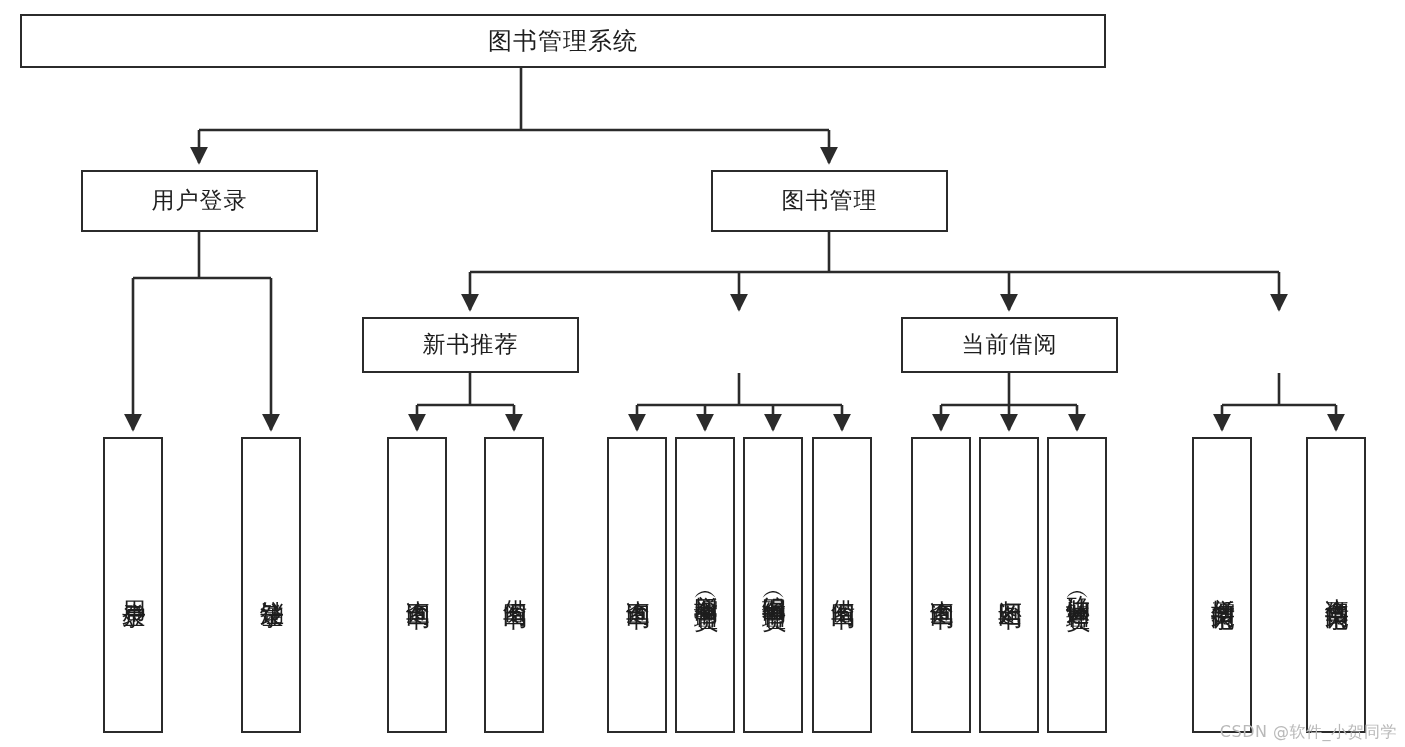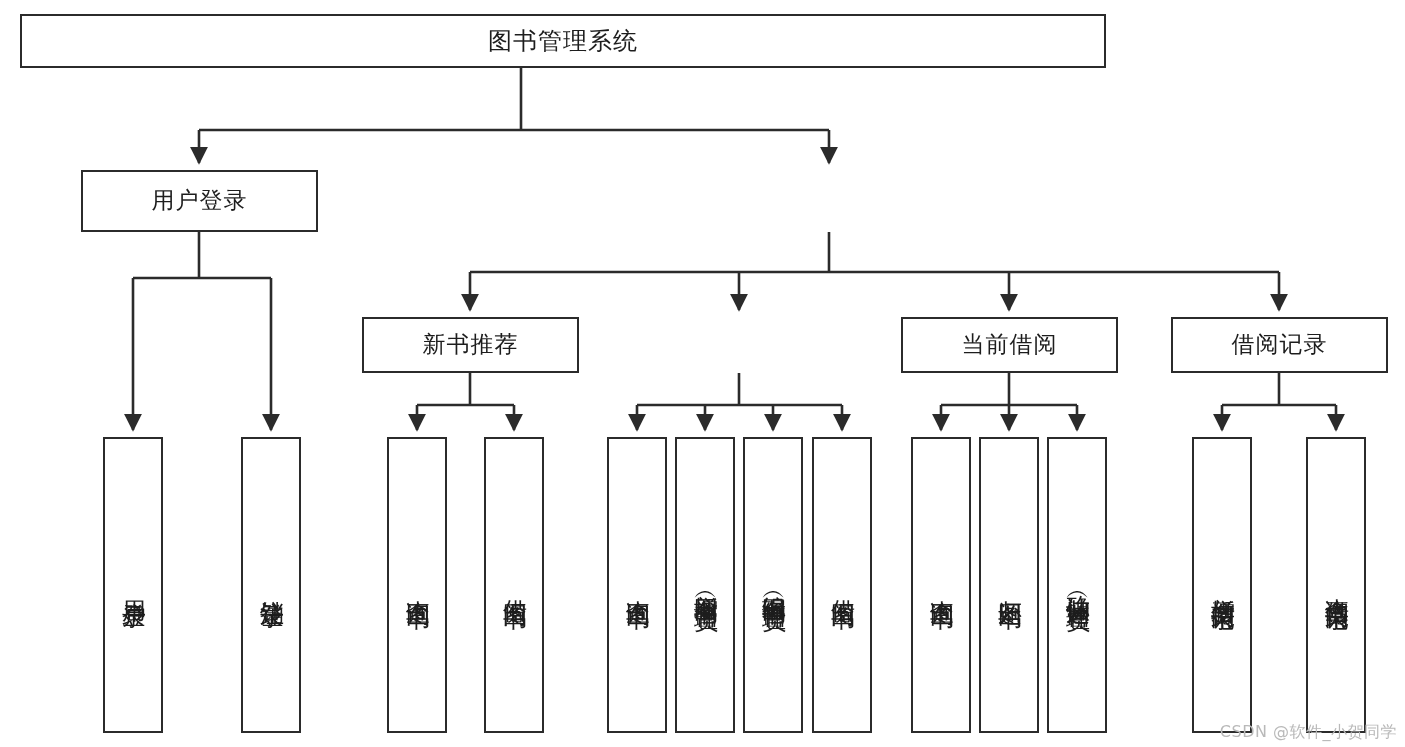--- a/index.html
+++ b/index.html
@@ -121,29 +121,29 @@
     </g>
   </svg>
 
   <div class="node root" style="left:20px; top:14px; width:1086px; height:54px;">
     <span class="lbl">图书管理系统</span>
   </div>
 
   <div class="node" style="left:81px; top:170px; width:237px; height:62px;">
     <span class="lbl">用户登录</span>
   </div>
+  <div class="node" style="left:711px; top:170px; width:237px; height:62px;">
+    <span class="lbl">图书管理</span>
+  </div>
 
   <div class="node" style="left:362px; top:317px; width:217px; height:56px;">
     <span class="lbl">新书推荐</span>
   </div>
   <div class="node" style="left:901px; top:317px; width:217px; height:56px;">
     <span class="lbl">当前借阅</span>
-  </div>
-  <div class="node" style="left:1171px; top:317px; width:217px; height:56px;">
-    <span class="lbl">借阅记录</span>
   </div>
 
   <div class="node leaf" style="left:103px; top:437px; width:60px; height:296px;">
     <span class="lbl">用户登录</span>
   </div>
   <div class="node leaf" style="left:241px; top:437px; width:60px; height:296px;">
     <span class="lbl">注销登录</span>
   </div>
 
   <div class="node leaf" style="left:387px; top:437px; width:60px; height:296px;">

